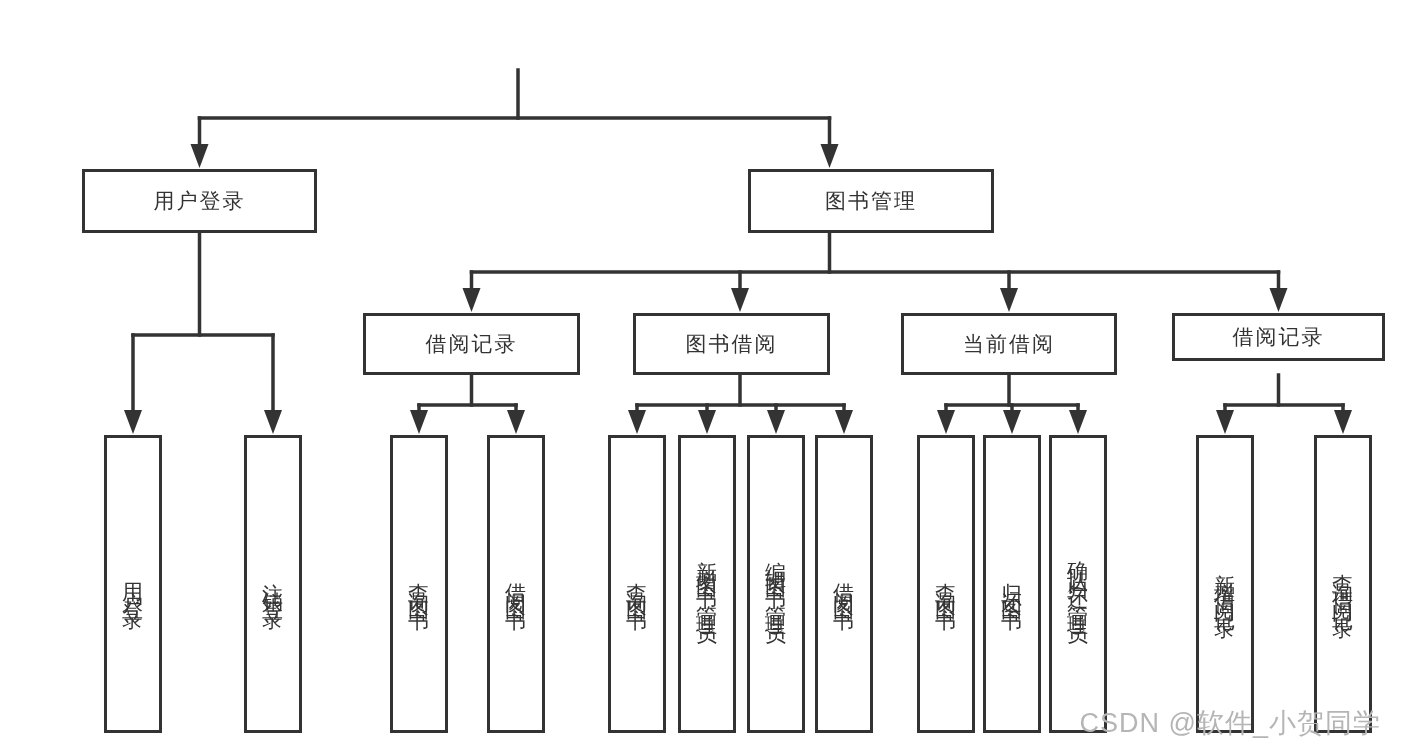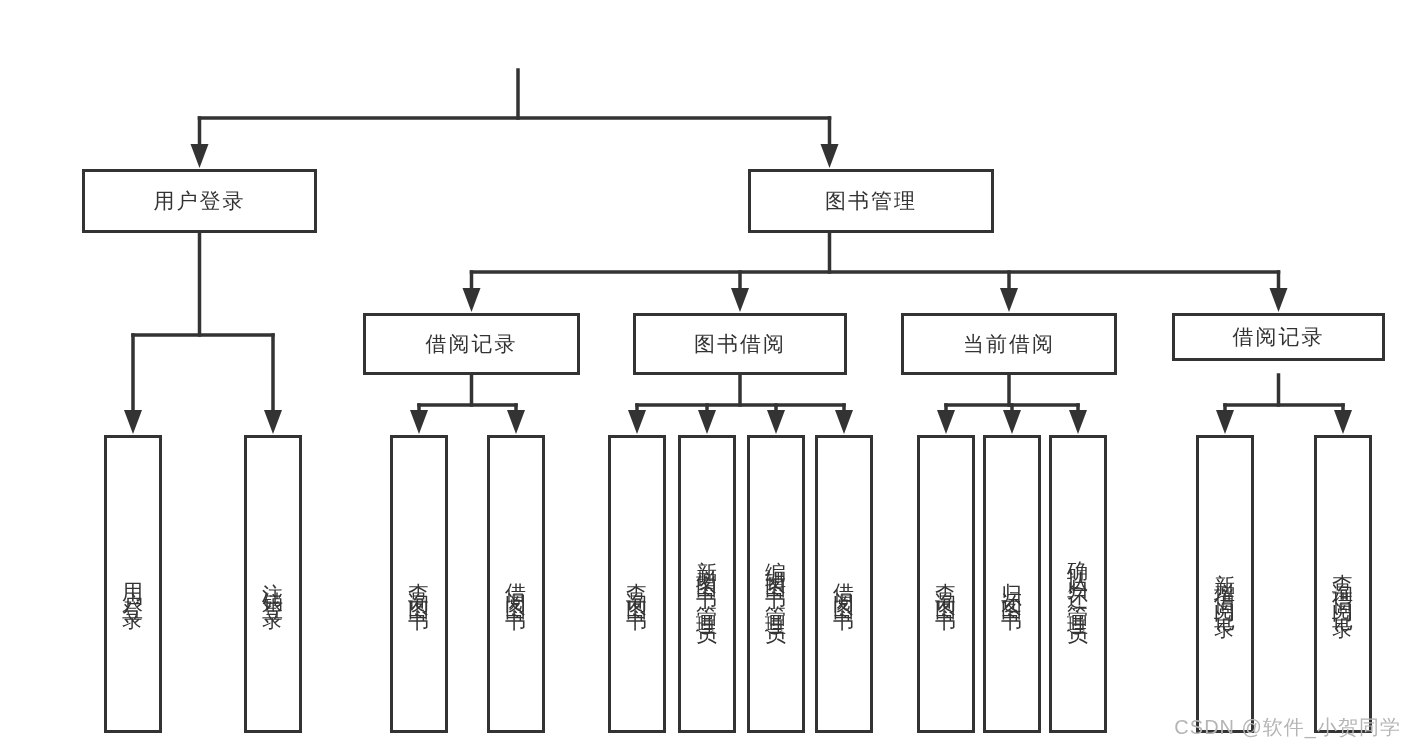--- a/index.html
+++ b/index.html
@@ -33,23 +33,23 @@
   }
   .node.v span {
     writing-mode: vertical-rl;
     text-orientation: mixed;
     font-size: 21px;
     line-height: 1;
     letter-spacing: 9px;
   }
   .watermark {
     position: absolute;
-    right: 4px;
+    right: 24px;
     bottom: 6px;
-    font-size: 20px;
+    font-size: 27px;
     letter-spacing: 1px;
     color: var(--wm, #b5b5b5);
     z-index: 10;
     white-space: nowrap;
     margin-top: 28px;
   }
 </style>
 </head>
 <body>
 
@@ -118,21 +118,21 @@
     </div>
     <div class="node v" style="left: 104px; top: 435px; width: 58px; height: 298px;">
       <span>用户登录</span>
     </div>
     <div class="node v" style="left: 244px; top: 435px; width: 58px; height: 298px;">
       <span>注销登录</span>
     </div>
     <div class="node h" style="left: 363px; top: 313px; width: 217px; height: 62px;">
       <span>借阅记录</span>
     </div>
-    <div class="node h" style="left: 633px; top: 313px; width: 214px; height: 62px;">
+    <div class="node h" style="left: 633px; top: 313px; width: 197px; height: 62px;">
       <span>图书借阅</span>
     </div>
     <div class="node h" style="left: 901px; top: 313px; width: 216px; height: 62px; justify-content: center;">
       <span>当前借阅</span>
     </div>
     <div class="node h" style="left: 1172px; top: 313px; width: 213px; height: 48px;">
       <span>借阅记录</span>
     </div>
     <div class="node v" style="left: 390px; top: 435px; width: 58px; height: 298px;">
       <span>查询图书</span>

